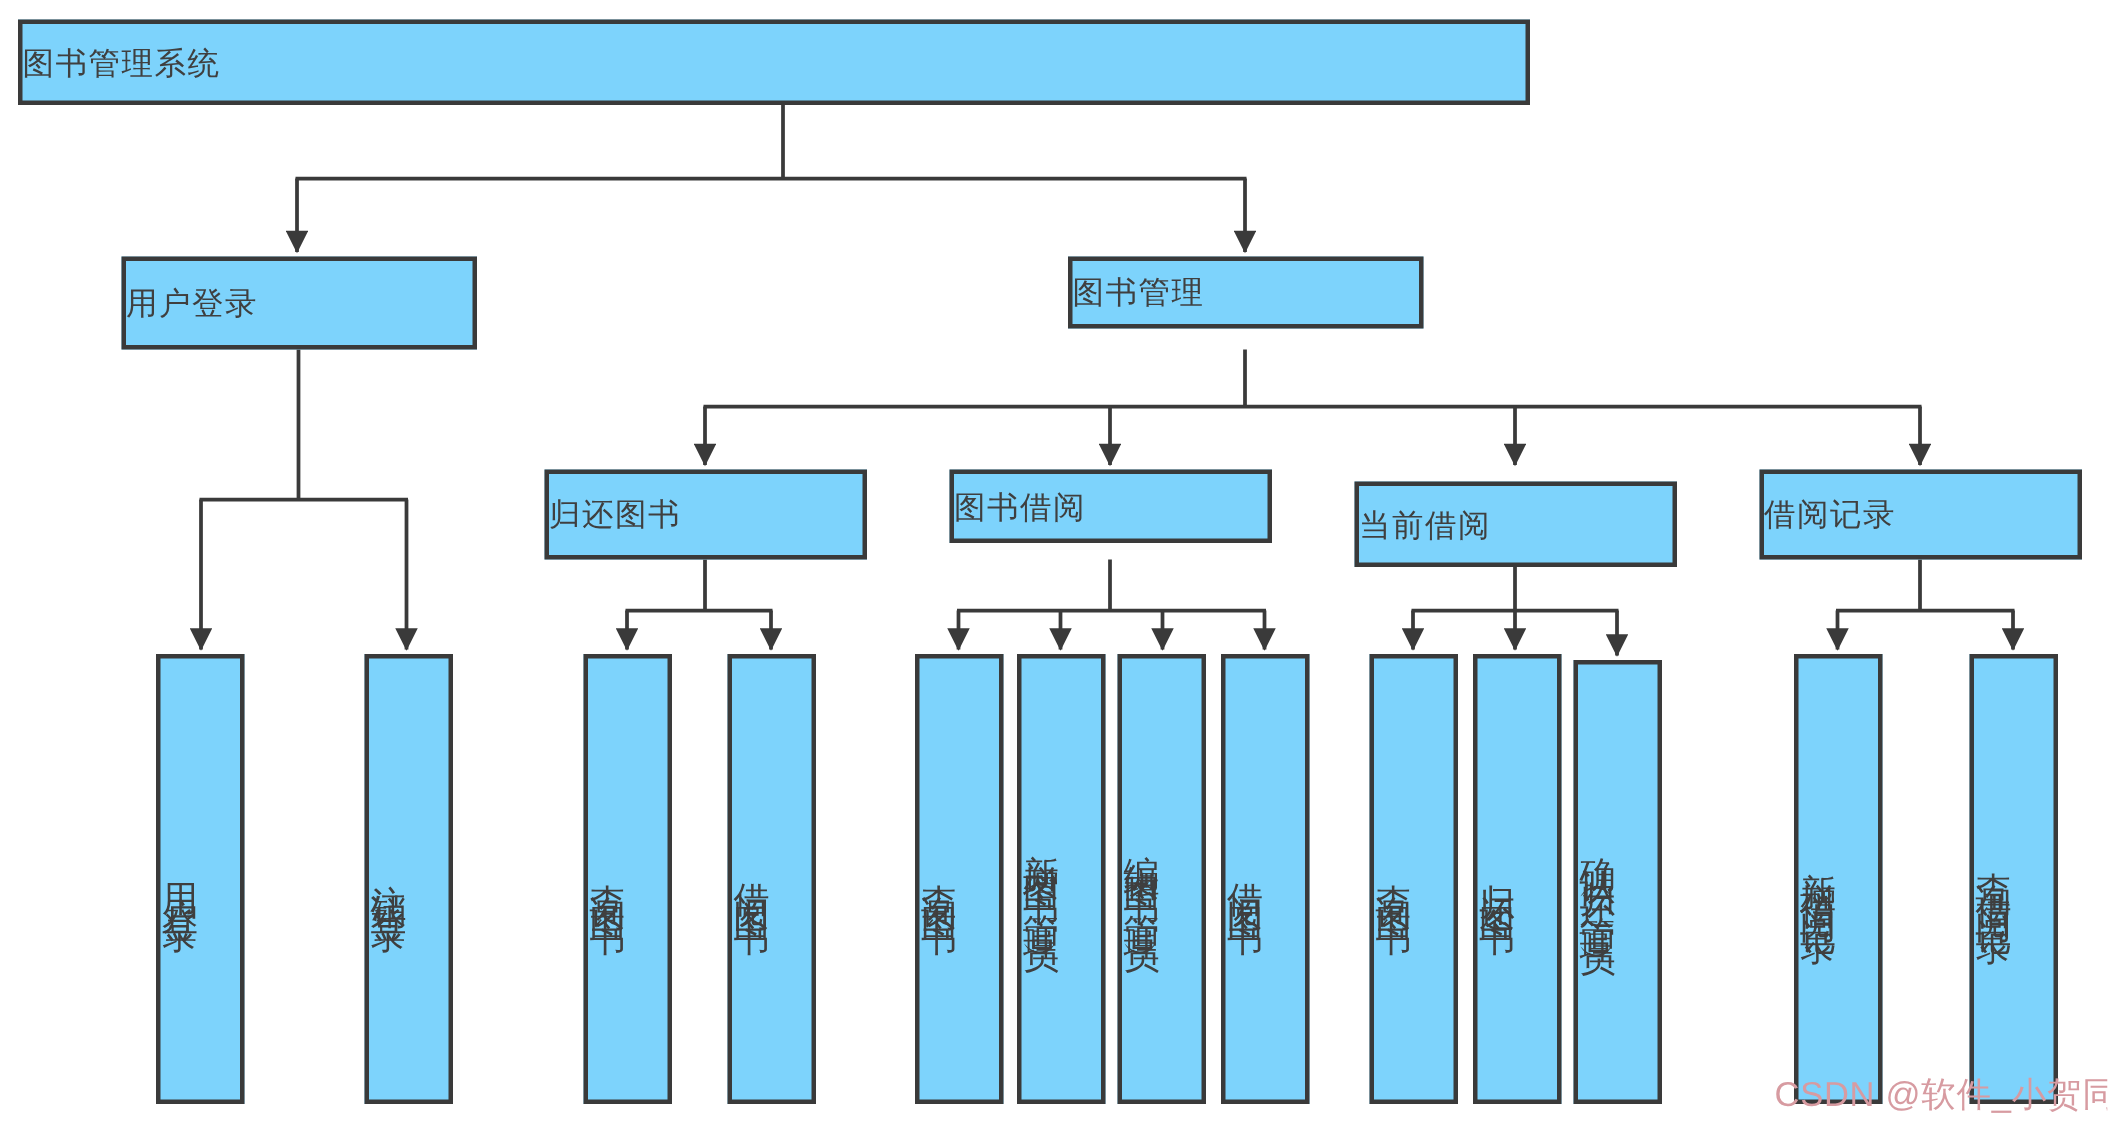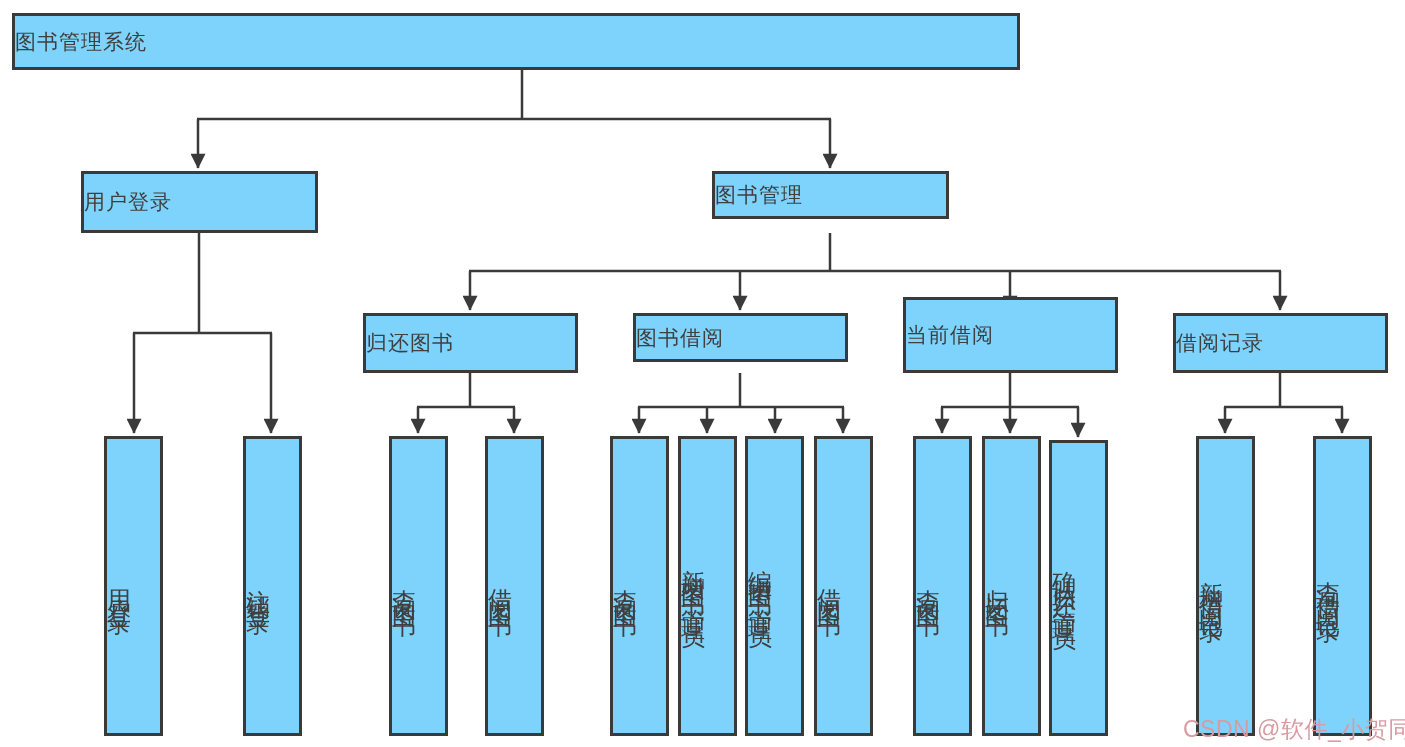--- a/index.html
+++ b/index.html
@@ -86,21 +86,21 @@
   <div class="box" style="left:712px;top:171px;width:237px;height:48px">
     <span class="hlabel">图书管理</span>
   </div>
 
   <div class="box" style="left:363px;top:313px;width:215px;height:60px">
     <span class="hlabel">归还图书</span>
   </div>
   <div class="box" style="left:633px;top:313px;width:215px;height:49px">
     <span class="hlabel">图书借阅</span>
   </div>
-  <div class="box" style="left:903px;top:297px;width:215px;height:76px">
+  <div class="box" style="left:903px;top:321px;width:215px;height:57px">
     <span class="hlabel">当前借阅</span>
   </div>
   <div class="box" style="left:1173px;top:313px;width:215px;height:60px">
     <span class="hlabel">借阅记录</span>
   </div>
 
   <div class="box" style="left:104px;top:436px;width:59px;height:300px">
     <span class="vtext">用户登录</span>
   </div>
   <div class="box" style="left:243px;top:436px;width:59px;height:300px">

